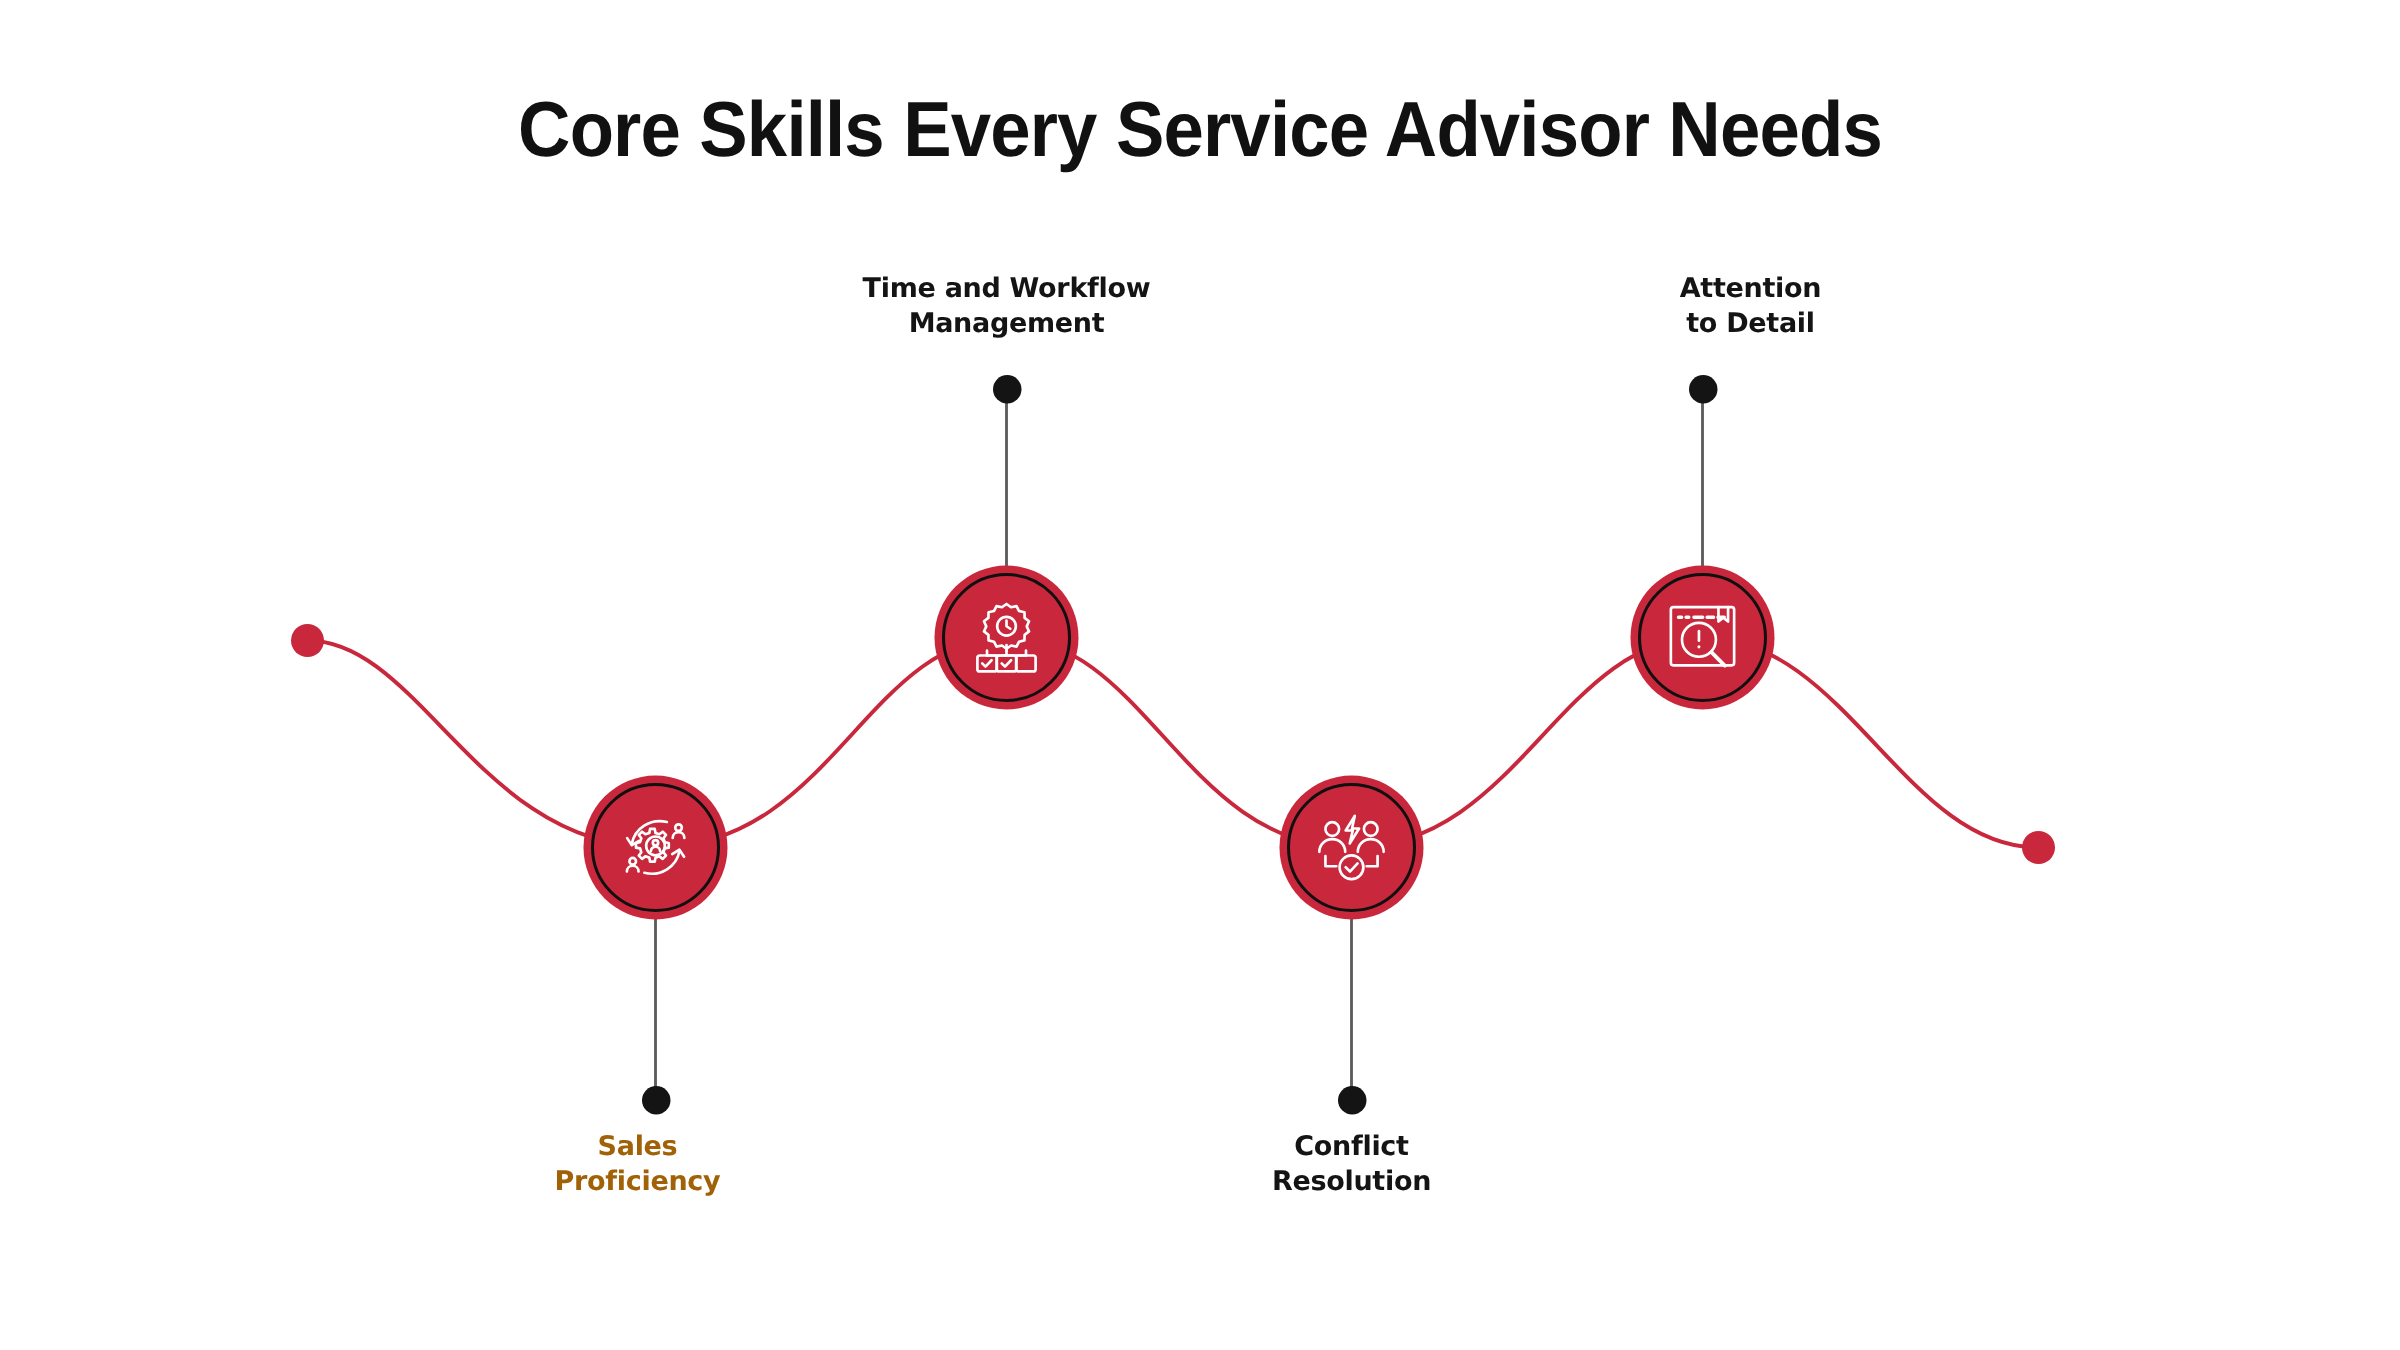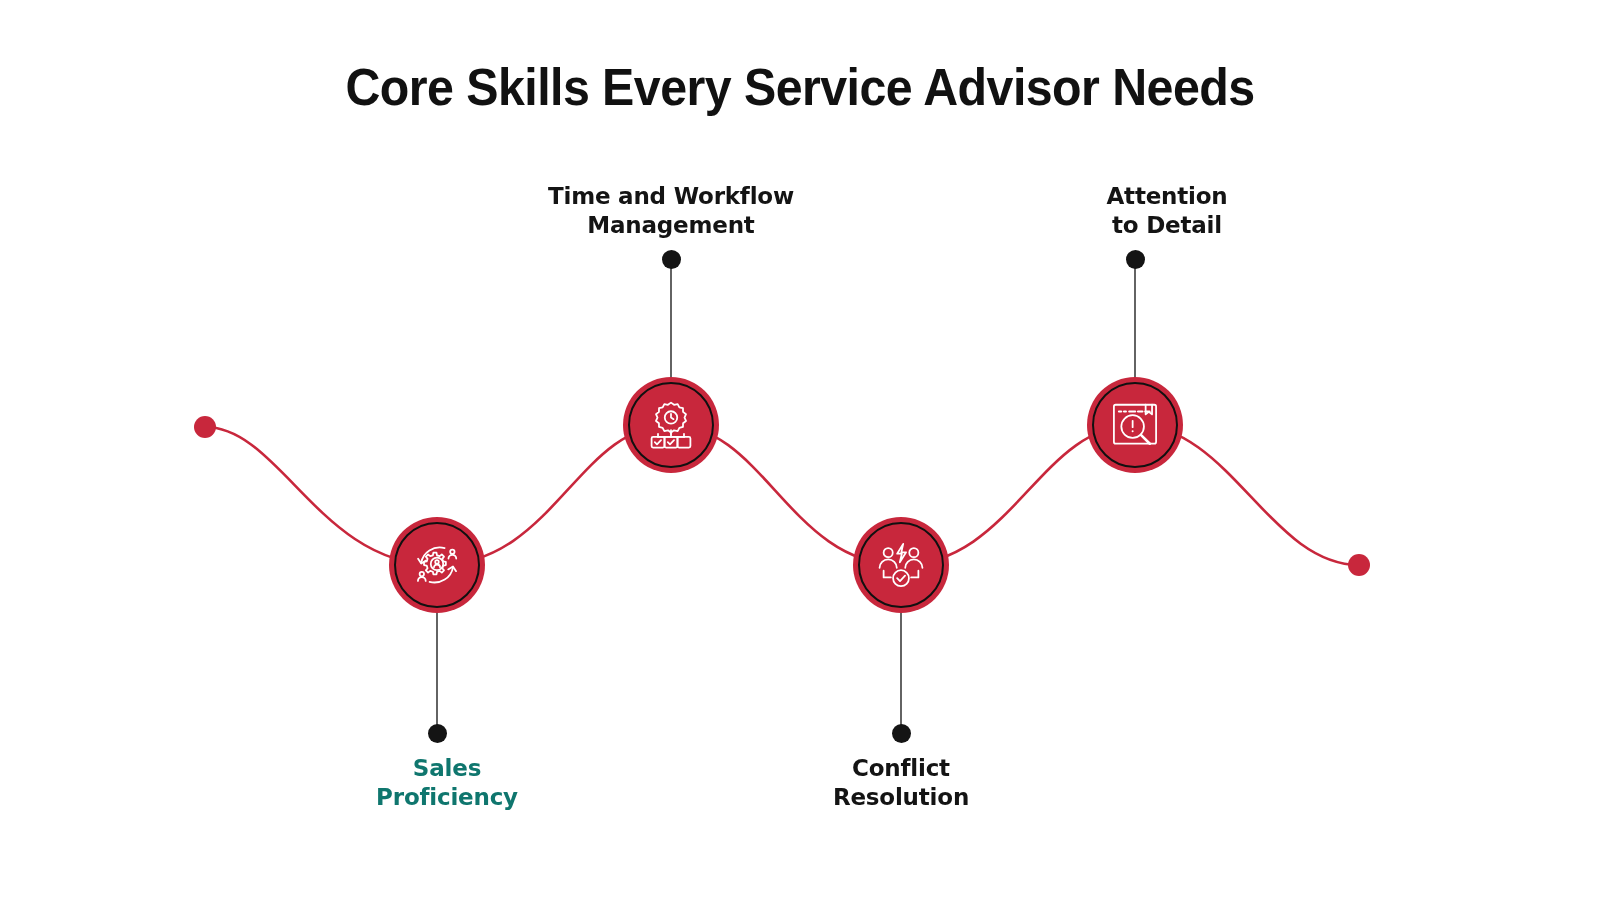--- a/index.html
+++ b/index.html
@@ -74,21 +74,21 @@
     height: 54px;
     margin-left: -27px;
     margin-top: -27px;
   }
 
   
   .label {
     position: absolute;
     text-align: center;
     font-family: "DejaVu Sans", sans-serif;
-    font-size: 23px;
+    font-size: 18px;
     font-weight: bold;
     line-height: 1.26;
     color: #141414;
     white-space: pre-line;
     letter-spacing: -0.2px;
   }
 
   
   .end-dot {
     position: absolute;
@@ -149,21 +149,21 @@
       <circle cx="14.0" cy="42.8" r="2.6"></circle>
       <path d="M9.4 50.9 c0-2.6 2.1-4.5 4.6-4.5 s4.6 1.9 4.6 4.5"></path>
 
       <path d="M41.0 11.9 C 28.0 8.8 15.4 16.6 13.2 29.5"></path>
       <path d="M9.6 24.6 l3.7 5.6 5.7-3.5"></path>
 
       <path d="M23.2 52.0 C 36.2 55.1 48.8 47.3 51.0 34.4"></path>
       <path d="M54.6 39.3 l-3.7-5.6 -5.7 3.5"></path>
     </svg>
   </div>
-  <div class="label" id="label-0" style="left: 347px; width: 200px; color: #0f766e; top: 754px;">Sales
+  <div class="label" id="label-0" style="left: 325px; width: 200px; color: #a16207; top: 754px;">Sales
 Proficiency</div>
 
   <div class="tick-dot" id="tick-1" style="left: 671px; top: 259px; background: rgb(20, 20, 20);"></div>
   <div class="node" id="node-1" style="left: 623px; top: 377px; width: 96px; height: 96px; background: rgb(200, 39, 60);">
     <div class="ring" style="border-color: rgb(16, 16, 16);"></div>
     <svg class="glyph" viewBox="0 0 64 64" fill="none" stroke="#ffffff" stroke-width="2.1" stroke-linecap="round" stroke-linejoin="round" xmlns="http://www.w3.org/2000/svg">
 
       <path d="M32 5.5 l3.6 2.6 4.3-.9 2.0 3.9 4.3 1.0 .1 4.4 3.5 2.7 -1.8 4.0 1.8 4.0 -3.5 2.7 -.1 4.4 -4.3 1.0 -2.0 3.9 -4.3-.9 -3.6 2.6 -3.6-2.6 -4.3 .9 -2.0-3.9 -4.3-1.0 -.1-4.4 -3.5-2.7 1.8-4.0 -1.8-4.0 3.5-2.7 .1-4.4 4.3-1.0 2.0-3.9 4.3 .9 z"></path>
       <circle cx="32" cy="23.1" r="7.4"></circle>
 

